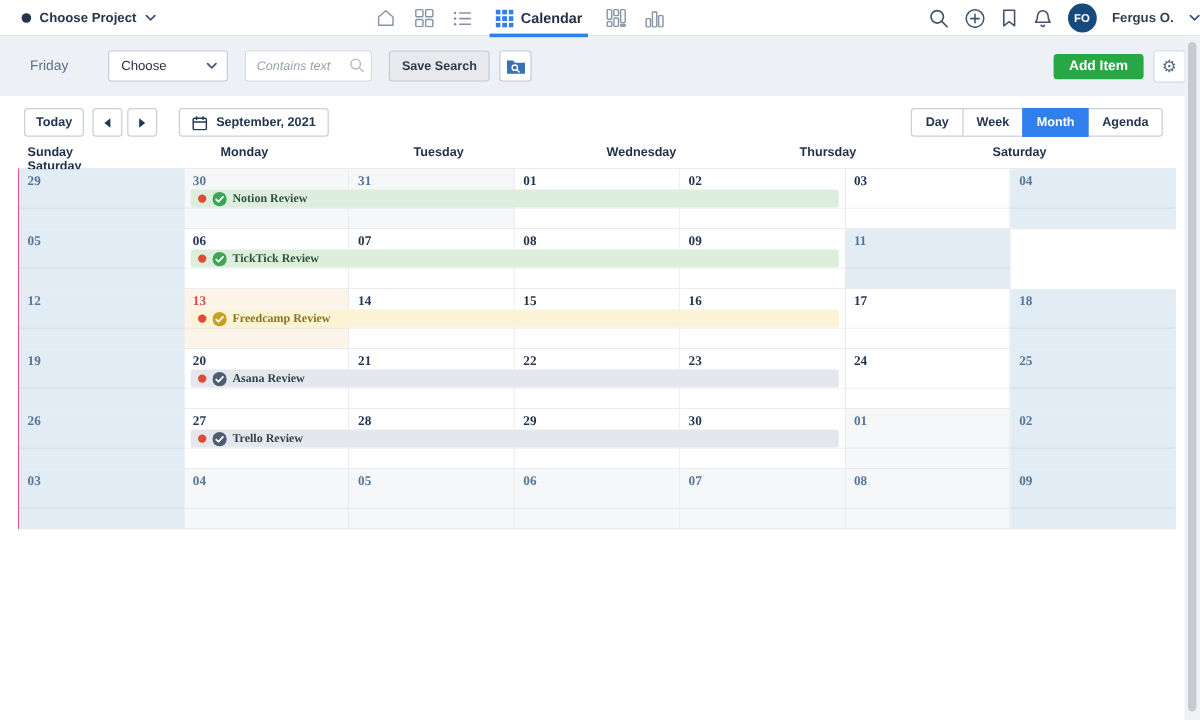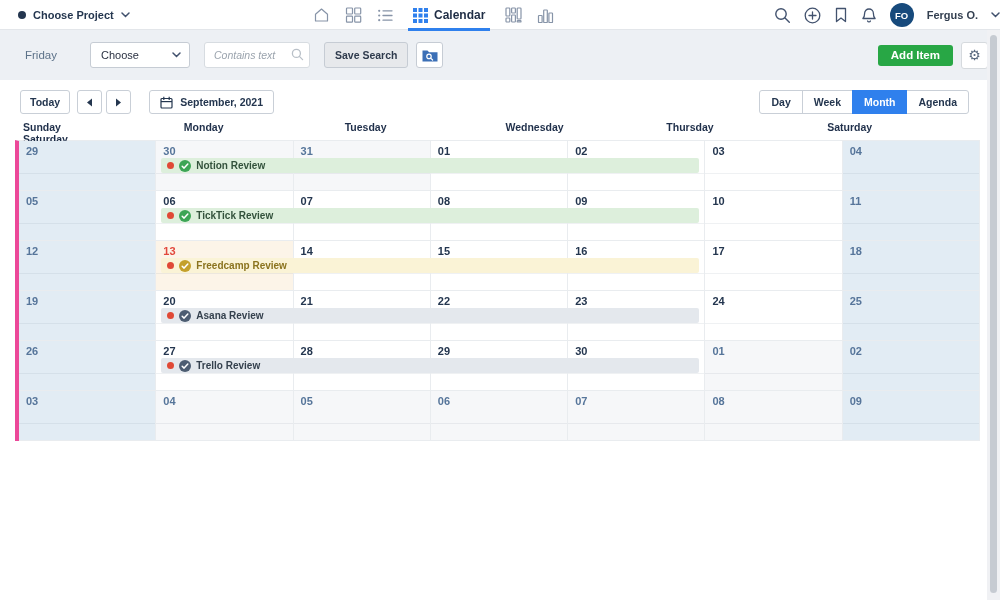--- a/index.html
+++ b/index.html
@@ -64,21 +64,21 @@
     padding:0 11px; font-size:10.5px; font-weight:700; color:#24364f; cursor:pointer;
     font-family:"Liberation Sans", sans-serif; }
   .view-btn:first-child { border-radius:3px 0 0 3px; margin-left:0; }
   .view-btn:last-child { border-radius:0 3px 3px 0; }
   .view-btn.active { background:#2f80ed; border-color:#2f80ed; color:#fff; position:relative; }
 
   
   .cal-header { display:grid; grid-template-columns:repeat(6,1fr);
     margin:6px 20px 0 15px; height:19px; }
   .dow { font-size:10.5px; font-weight:700; color:#1f2f4a; padding-left:8px; }
-  #cal-grid { margin:0 20px 0 15px; border-top:1px solid #e9ecef; border-left:4px solid #ec4899; }
+  #cal-grid { margin:0 20px 0 15px; border-top:1px solid #e9ecef; border-left:1px solid #ec4899;font-family:Liberation Serif, serif; }
   .cal-row { display:grid; grid-template-columns:repeat(7,1fr); height:50px; position:relative; }
   .cal-cell { position:relative; background:#fff; border-right:1px solid #e9ecef;
     border-bottom:1px solid #e9ecef; cursor:pointer; }
   .cal-cell::after { content:""; position:absolute; left:0; right:0; top:32px; height:1px;
     background:rgba(100,115,140,0.10); }
   .cal-cell.weekend { background:#e2ecf4; }
   .cal-cell.out { background:#f6f7f9; }
   .cal-cell.today { background:#fcf4e8; }
   .day-num { padding:4px 0 0 7px; font-size:11px; font-weight:700; color:#24364f; }
   .weekend .day-num, .out .day-num { color:#56759a; }
@@ -312,23 +312,20 @@
       </div>
       <div class="cal-cell current">
         <div class="day-num">07</div>
       </div>
       <div class="cal-cell current">
         <div class="day-num">08</div>
       </div>
       <div class="cal-cell current">
         <div class="day-num">09</div>
       </div>
-      <div class="cal-cell current">
-        <div class="day-num">10</div>
-      </div>
       <div class="cal-cell weekend">
         <div class="day-num">11</div>
       </div>
       <div class="event-bar" style="background: rgb(221, 239, 220); left: calc(14.2857% + 5px); width: calc(57.1429% - 11px);">
         <span class="event-dot" style="background:#e04936"></span>
         <svg width="12" height="12" viewBox="0 0 12 12" style="flex:none">
           <circle cx="6" cy="6" r="6" fill="#3da556"></circle>
           <path d="M3.2 6.3l1.9 1.8 3.7-4" stroke="#fff" stroke-width="1.5" fill="none" stroke-linecap="round" stroke-linejoin="round"></path>
         </svg>
         <span class="event-title" style="color:#33523c">TickTick Review</span>

